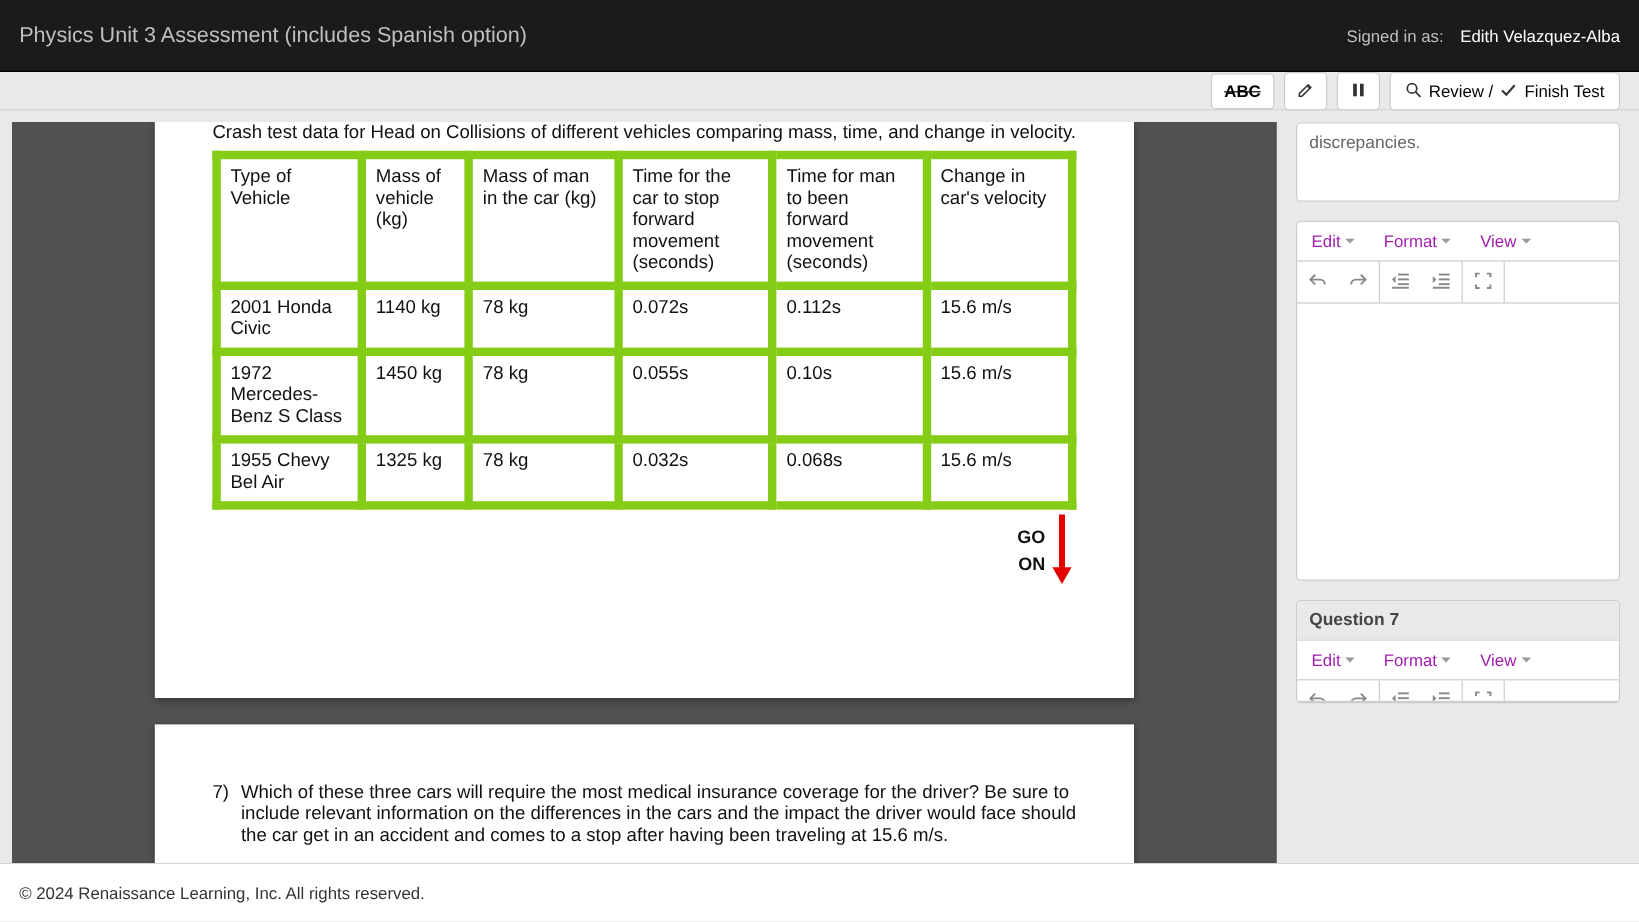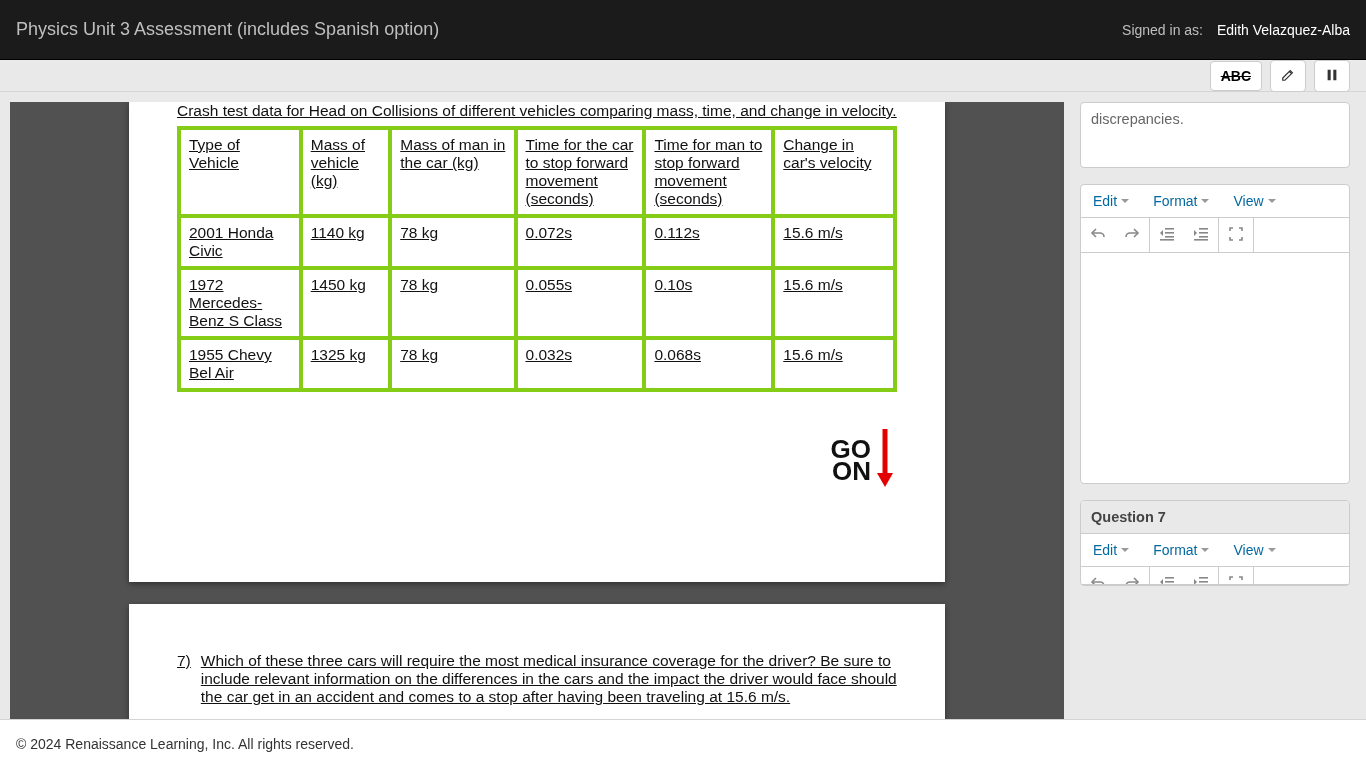--- a/index.html
+++ b/index.html
@@ -38,43 +38,42 @@
   .viewport {
     flex: 1 1 auto; min-width: 0; background: #515151; overflow: auto;
     padding: 0; border-right: 0px solid #ccc;
     margin: 10px 10px 0 10px;
   }
   .paper-wrap { display: flex; flex-direction: column; align-items: center; gap: 22px; padding: 0 0 30px 0;}
   .paper {
     background: #fff; width: 816px; min-height: 100px; position: relative;
     box-shadow: 0 2px 6px rgba(0,0,0,0.4);
     padding: 14px 48px 30px 48px;
-    text-decoration: underline;
   }
 
   .paper p.intro { font-size: 15.5px; margin: 0 0 6px 0; }
 
   table.data {
     border-collapse: collapse; width: 100%; table-layout: fixed;
     font-size: 15.5px;
   }
   table.data col.c0 { width: 17%; }
   table.data col.c1 { width: 12.5%; }
   table.data col.c2 { width: 17.5%; }
   table.data col.c3 { width: 18%; }
   table.data col.c4 { width: 18%; }
   table.data col.c5 { width: 17%; }
   table.data td, table.data th {
-    border: 4px solid #84cc16; padding: 6px 8px; vertical-align: top; text-align: left; font-weight: normal;
+    border: 7px solid #84cc16; padding: 6px 8px; vertical-align: top; text-align: left; font-weight: normal;
   }
 
   .goon {
     position: absolute; right: 50px; bottom: 90px; display: flex; align-items: center; gap: 4px;
   }
-  .goon .txt { font-family: Arial, sans-serif; font-weight: bold; font-size: 26px; line-height: 22px; text-align: right;}
+  .goon .txt { font-family: Arial, sans-serif; font-weight: bold; font-size: 15px; line-height: 22px; text-align: right;}
   .goon svg { width: 20px; height: 62px; }
 
   .paper.first { padding-top: 0; min-height: 480px;}
   .paper.second { padding: 48px 48px 16px 48px; min-height: 120px;}
   .q { display: flex; gap: 10px; font-size: 15.5px; }
   .q .num { white-space: nowrap; }
 
   
   .sidebar {
     width: 292px; flex-shrink: 0; overflow: auto; padding: 10px 16px 10px 6px;
@@ -87,21 +86,21 @@
     border: 1px solid #ccc; border-radius: 4px; background: #fff; margin-bottom: 16px;
   }
   .editor .ehdr {
     background: #e9e9e9; border-bottom: 1px solid #ccc; border-radius: 4px 4px 0 0;
     padding: 8px 10px; font-weight: bold; color: #444; font-size: 14.5px;
   }
   .editor .erow1 {
     display: flex; border-bottom: 1px solid #ccc;
   }
   .editor .erow1 .menu {
-    padding: 8px 12px; font-size: 14px; color: #0369a1; display: inline-flex; align-items: center; gap: 4px; cursor: pointer;
+    padding: 8px 12px; font-size: 14px; color: #a21caf; display: inline-flex; align-items: center; gap: 4px; cursor: pointer;
   }
   .editor .erow2 {
     display: flex; border-bottom: 1px solid #ccc;
   }
   .editor .erow2 .group { display: flex; border-right: 1px solid #ccc; }
   .editor .erow2 .ibtn { width: 34px; height: 34px; display: flex; align-items: center; justify-content: center; cursor: pointer; color: #888;}
   .editor .erow2 .ibtn svg { width: 16px; height: 16px; }
   .editor .ebody { height: 230px; }
 
   .caret-dn {
@@ -139,20 +138,35 @@
     </span>
   </button>
   <button class="btn iconbtn">
     <span>
       <svg viewBox="0 0 16 16" fill="#333">
           <rect x="3" y="2" width="3.5" height="12"></rect>
           <rect x="9.5" y="2" width="3.5" height="12"></rect>
         </svg>
     </span>
   </button>
+  <button class="btn">
+    <span>
+      <svg viewBox="0 0 16 16" fill="none" stroke="#333" stroke-width="1.6">
+          <circle cx="6.5" cy="6.5" r="4.5"></circle>
+          <line x1="10" y1="10" x2="14.5" y2="14.5"></line>
+        </svg>
+    </span>
+    <span>Review /</span>
+    <span>
+      <svg viewBox="0 0 16 16" fill="none" stroke="#333" stroke-width="2">
+          <polyline points="2,8.5 6,12.5 14,3.5"></polyline>
+        </svg>
+    </span>
+    <span>Finish Test</span>
+  </button>
 </div>
 
 <div class="main">
 
   <div class="viewport">
     <div class="paper-wrap">
 
       <div class="paper first">
         <p class="intro">Crash test data for Head on Collisions of different vehicles comparing mass, time, and change in velocity.</p>
         <table class="data">
@@ -163,21 +177,21 @@
               <col class="c3">
               <col class="c4">
               <col class="c5">
           </colgroup>
           <tbody>
               <tr>
             <th>Type of Vehicle</th>
             <th>Mass of vehicle (kg)</th>
             <th>Mass of man in the car (kg)</th>
             <th>Time for the car to stop forward movement (seconds)</th>
-            <th>Time for man to stop forward movement (seconds)</th>
+            <th>Time for man to been forward movement (seconds)</th>
             <th>Change in car's velocity</th>
           </tr>
           <tr>
             <td>2001 Honda Civic</td>
             <td>1140 kg</td>
             <td>78 kg</td>
             <td>0.072s</td>
             <td>0.112s</td>
             <td>15.6 m/s</td>
           </tr>

